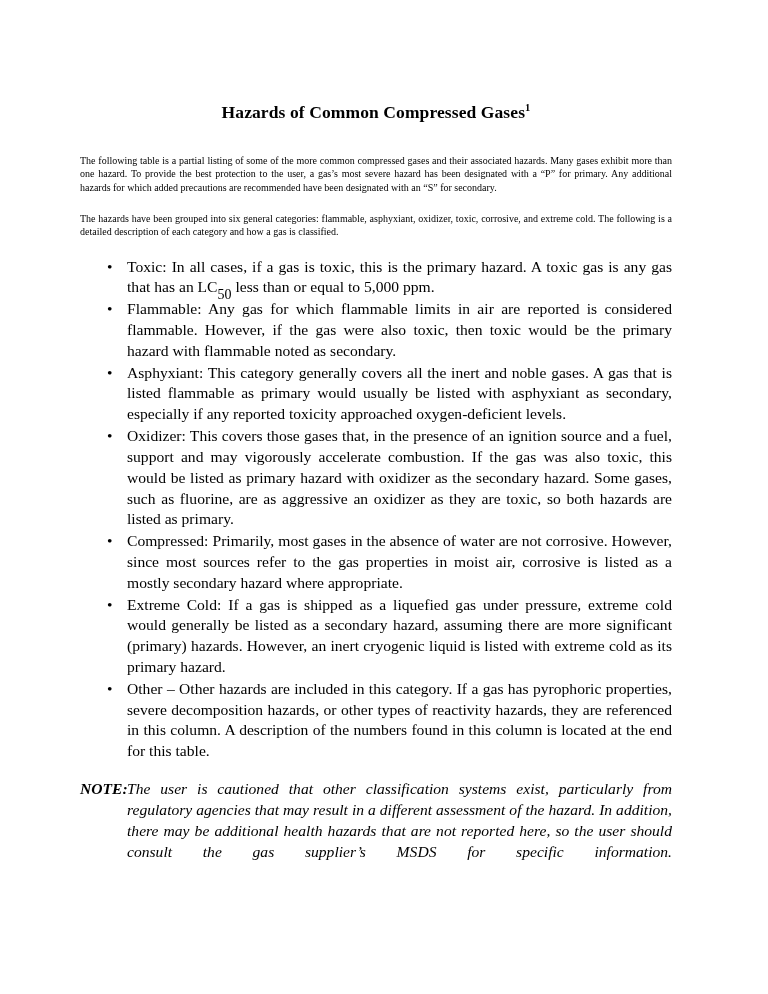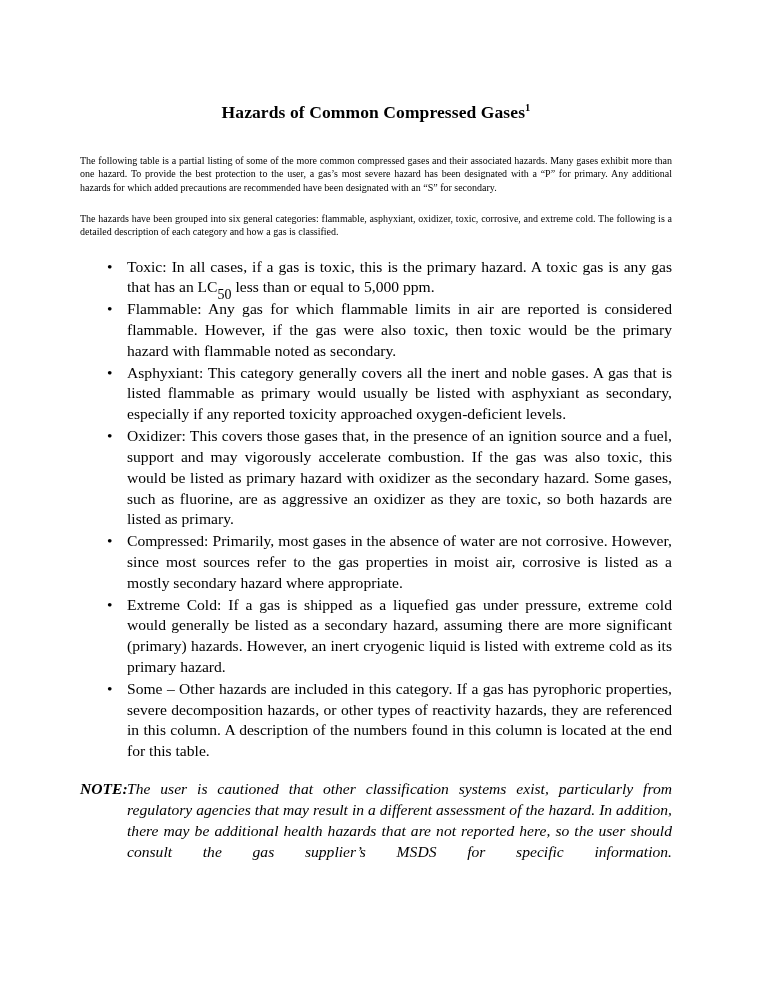--- a/index.html
+++ b/index.html
@@ -155,21 +155,21 @@
         <span class="term">Compressed:</span><span> Primarily, most gases in the absence of water are not corrosive. However, since most sources refer to the gas properties in moist air, corrosive is listed as a mostly secondary hazard where appropriate.</span>
       </li>
 
       <li>
         <span class="bullet-glyph">•</span>
         <span class="term">Extreme Cold:</span><span> If a gas is shipped as a liquefied gas under pressure, extreme cold would generally be listed as a secondary hazard, assuming there are more significant (primary) hazards. However, an inert cryogenic liquid is listed with extreme cold as its primary hazard.</span>
       </li>
 
       <li>
         <span class="bullet-glyph">•</span>
-        <span class="term">Some</span><span> – Other hazards are included in this category.  If a gas has pyrophoric properties, severe decomposition hazards, or other types of reactivity hazards, they are referenced in this column.  A description of the numbers found in this column is located at the end for this table.</span>
+        <span class="term">Other</span><span> – Other hazards are included in this category.  If a gas has pyrophoric properties, severe decomposition hazards, or other types of reactivity hazards, they are referenced in this column.  A description of the numbers found in this column is located at the end for this table.</span>
       </li>
 
     </ul>
 
     <div class="gap-list-note"></div>
 
     <div class="note-block">
       <span class="note-label">NOTE:</span>
       <span class="note-body">The user is cautioned that other classification systems exist, particularly from regulatory agencies that may result in a different assessment of the hazard.  In addition, there may be additional health hazards that are not reported here, so the user should consult the gas supplier’s MSDS for specific information.</span>
     </div>

